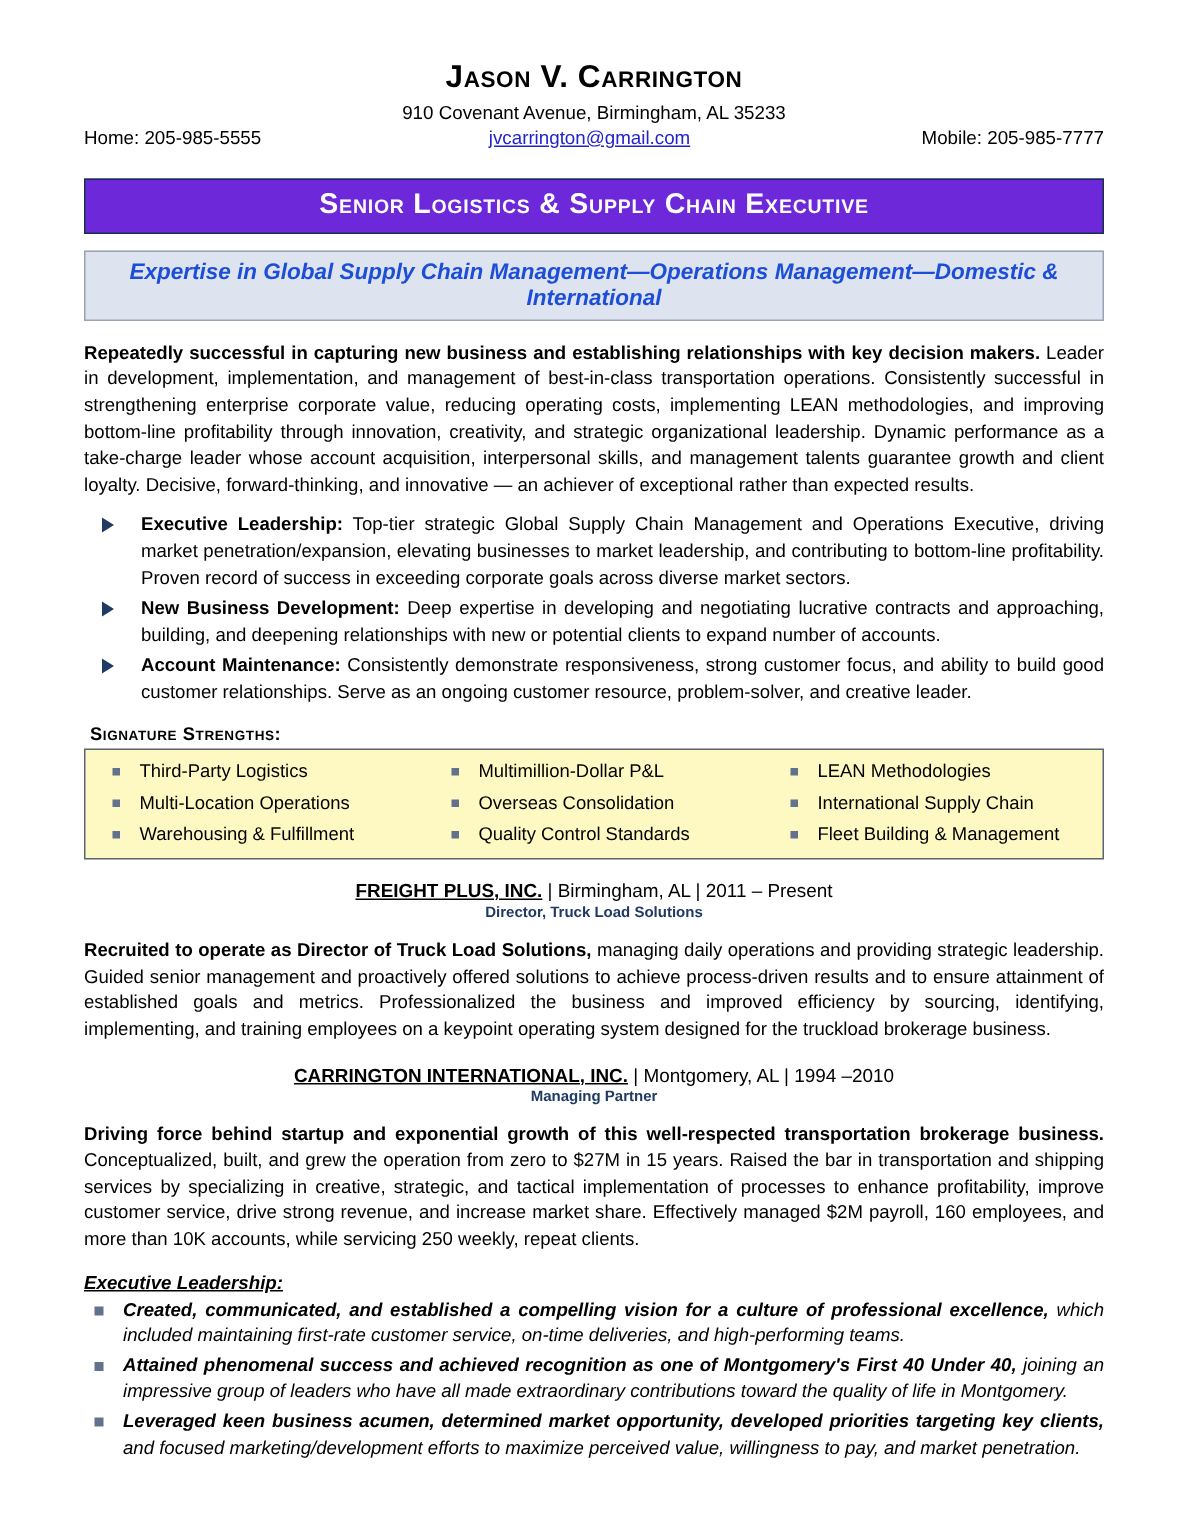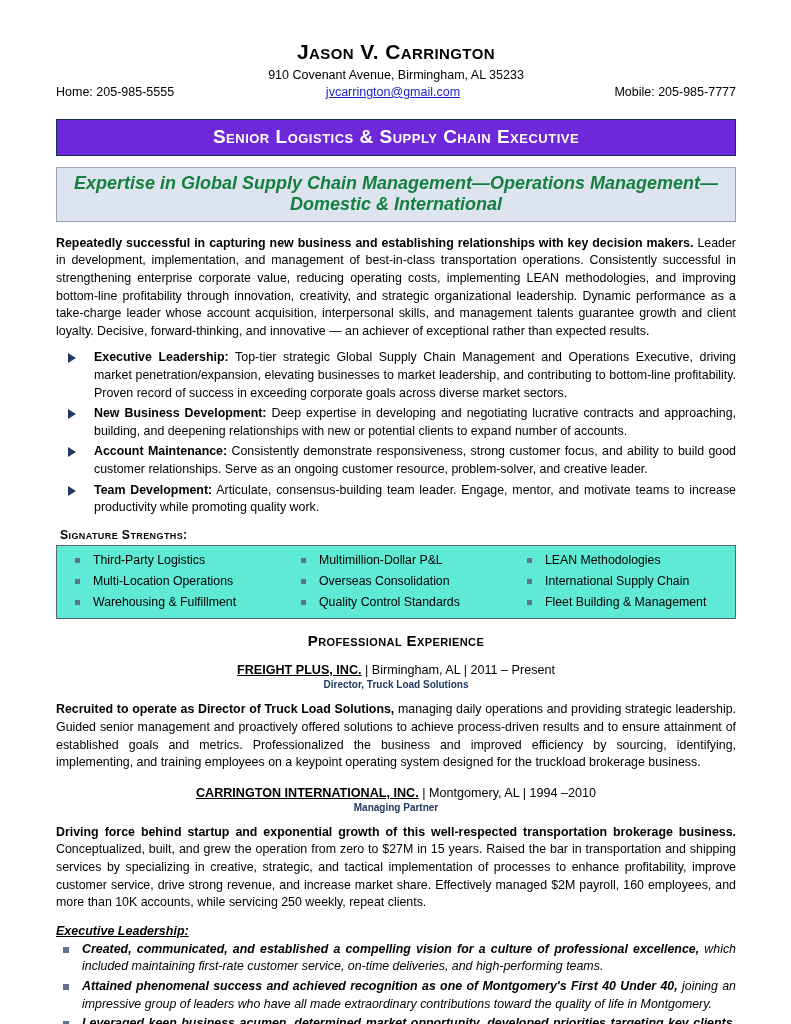--- a/index.html
+++ b/index.html
@@ -67,23 +67,23 @@
     font-size: 19px;
     font-weight: bold;
     font-variant: small-caps;
     letter-spacing: 0.5px;
     padding: 6px 0 7px 0;
   }
   .subtitle-bar {
     margin-top: 11px;
     background: #dde3ef;
     border: 1px solid #9aa3b4;
-    color: #15803d;
-    text-align: center;
-    font-size: 18px;
+    color: #1d4ed8;
+    text-align: center;
+    font-size: 15px;
     font-weight: bold;
     font-style: italic;
     padding: 5px 0 6px 0;
   }
 
   
   .summary {
     margin-top: 13px;
     font-size: 12.4px;
     line-height: 1.42;
@@ -114,21 +114,21 @@
   .sig-label {
     margin-top: 11px;
     font-size: 12.2px;
     font-weight: bold;
     font-variant: small-caps;
     letter-spacing: 0.4px;
     padding-left: 4px;
   }
   .sig-box {
     margin-top: 3px;
-    background: #5eead4;
+    background: #fef9c3;
     border: 1px solid #5a6476;
     display: flex;
     padding: 4px 0 5px 0;
   }
   .sig-col { flex: 1; padding-left: 14px; }
   .sig-item {
     position: relative;
     padding-left: 22px;
     font-size: 12.3px;
     line-height: 1.72;
@@ -224,24 +224,20 @@
         <span class="lead">Executive Leadership:</span><span> Top-tier strategic Global Supply Chain Management and Operations Executive, driving market penetration/expansion, elevating businesses to market leadership, and contributing to bottom-line profitability. Proven record of success in exceeding corporate goals across diverse market sectors.</span>
       </div>
       <div class="arrow-item">
         <span class="arrow-icon"></span>
         <span class="lead">New Business Development:</span><span> Deep expertise in developing and negotiating lucrative contracts and approaching, building, and deepening relationships with new or potential clients to expand number of accounts.</span>
       </div>
       <div class="arrow-item">
         <span class="arrow-icon"></span>
         <span class="lead">Account Maintenance:</span><span>  Consistently demonstrate responsiveness, strong customer focus, and ability to build good customer relationships. Serve as an ongoing customer resource, problem-solver, and creative leader.</span>
       </div>
-      <div class="arrow-item">
-        <span class="arrow-icon"></span>
-        <span class="lead">Team Development:</span><span> Articulate, consensus-building team leader. Engage, mentor, and motivate teams to increase productivity while promoting quality work.</span>
-      </div>
     </div>
 
     <div class="sig-label">Signature Strengths:</div>
     <div class="sig-box">
       <div class="sig-col">
         <div class="sig-item"><span class="sq-bullet"></span><span>Third-Party Logistics</span></div>
         <div class="sig-item"><span class="sq-bullet"></span><span>Multi-Location Operations</span></div>
         <div class="sig-item"><span class="sq-bullet"></span><span>Warehousing &amp; Fulfillment</span></div>
       </div>
       <div class="sig-col">
@@ -249,21 +245,20 @@
         <div class="sig-item"><span class="sq-bullet"></span><span>Overseas Consolidation</span></div>
         <div class="sig-item"><span class="sq-bullet"></span><span>Quality Control Standards</span></div>
       </div>
       <div class="sig-col">
         <div class="sig-item"><span class="sq-bullet"></span><span>LEAN Methodologies</span></div>
         <div class="sig-item"><span class="sq-bullet"></span><span>International Supply Chain</span></div>
         <div class="sig-item"><span class="sq-bullet"></span><span>Fleet Building &amp; Management</span></div>
       </div>
     </div>
 
-    <div class="section-heading">Professional Experience</div>
 
     <div class="job-head"><span class="company">FREIGHT PLUS, INC.</span><span> | Birmingham, AL | 2011 – Present</span></div>
     <div class="job-title">Director, Truck Load Solutions</div>
     <div class="job-para"><span class="lead">Recruited to operate as Director of Truck Load Solutions,</span><span> managing daily operations and providing strategic leadership. Guided senior management and proactively offered solutions to achieve process-driven results and to ensure attainment of established goals and metrics. Professionalized the business and improved efficiency by sourcing, identifying, implementing, and training employees on a keypoint operating system designed for the truckload brokerage business.</span></div>
 
     <div class="job-head"><span class="company">CARRINGTON INTERNATIONAL, INC.</span><span> | Montgomery, AL | 1994 –2010</span></div>
     <div class="job-title">Managing Partner</div>
     <div class="job-para"><span class="lead">Driving force behind startup and exponential growth of this well-respected transportation brokerage business.</span><span> Conceptualized, built, and grew the operation from zero to $27M in 15 years. Raised the bar in transportation and shipping services by specializing in creative, strategic, and tactical implementation of processes to enhance profitability, improve customer service, drive strong revenue, and increase market share. Effectively managed $2M payroll, 160 employees, and more than 10K accounts, while servicing 250 weekly, repeat clients.</span></div>
 
     <div class="sub-heading">Executive Leadership:</div>

